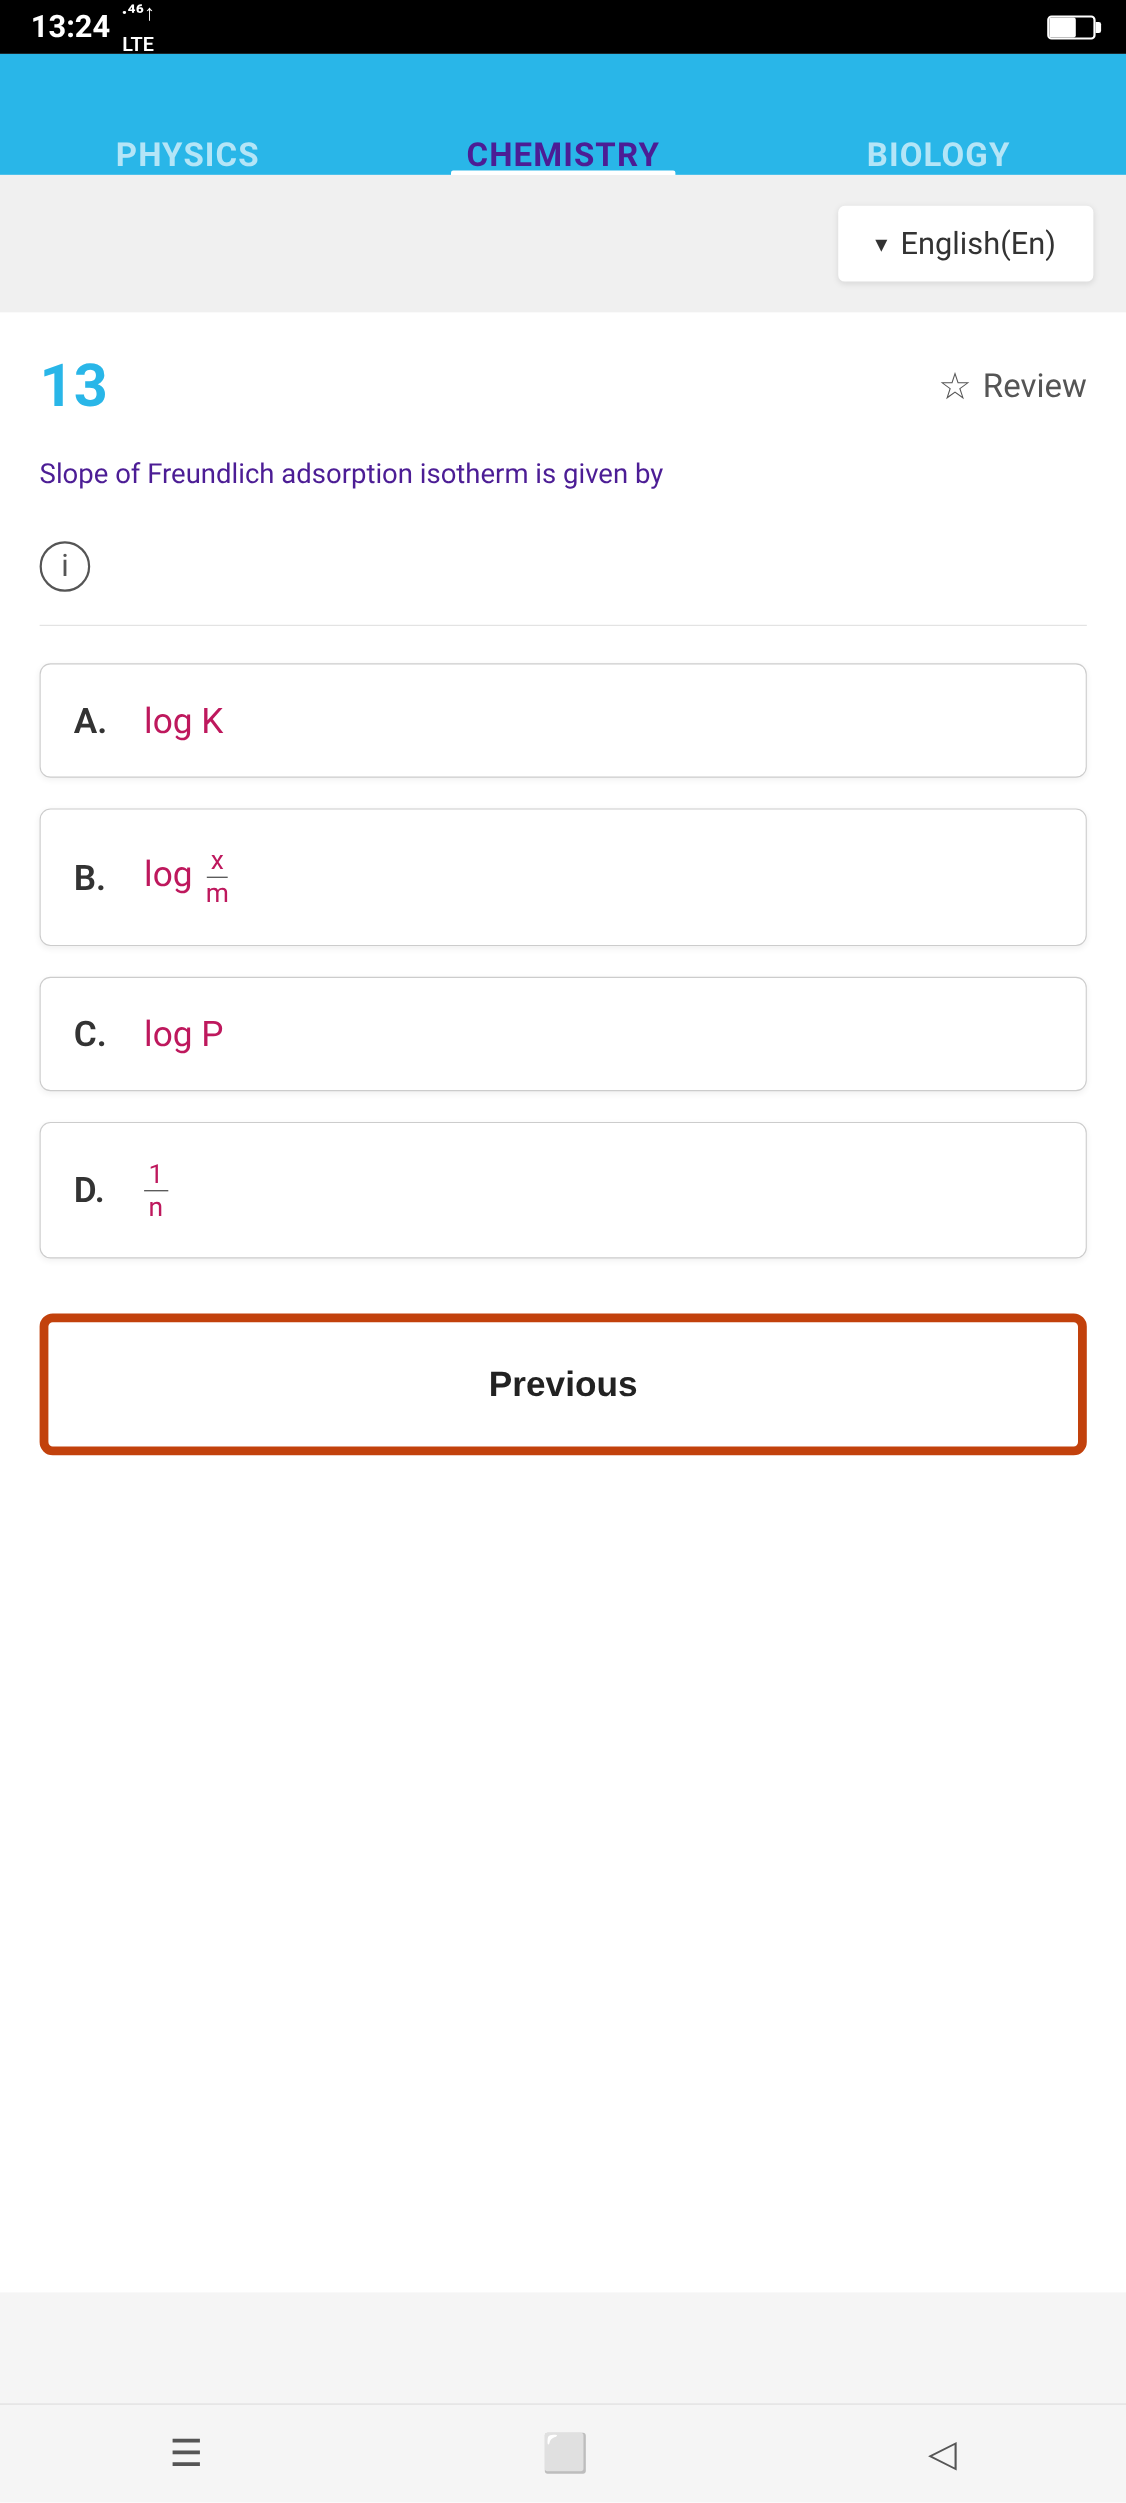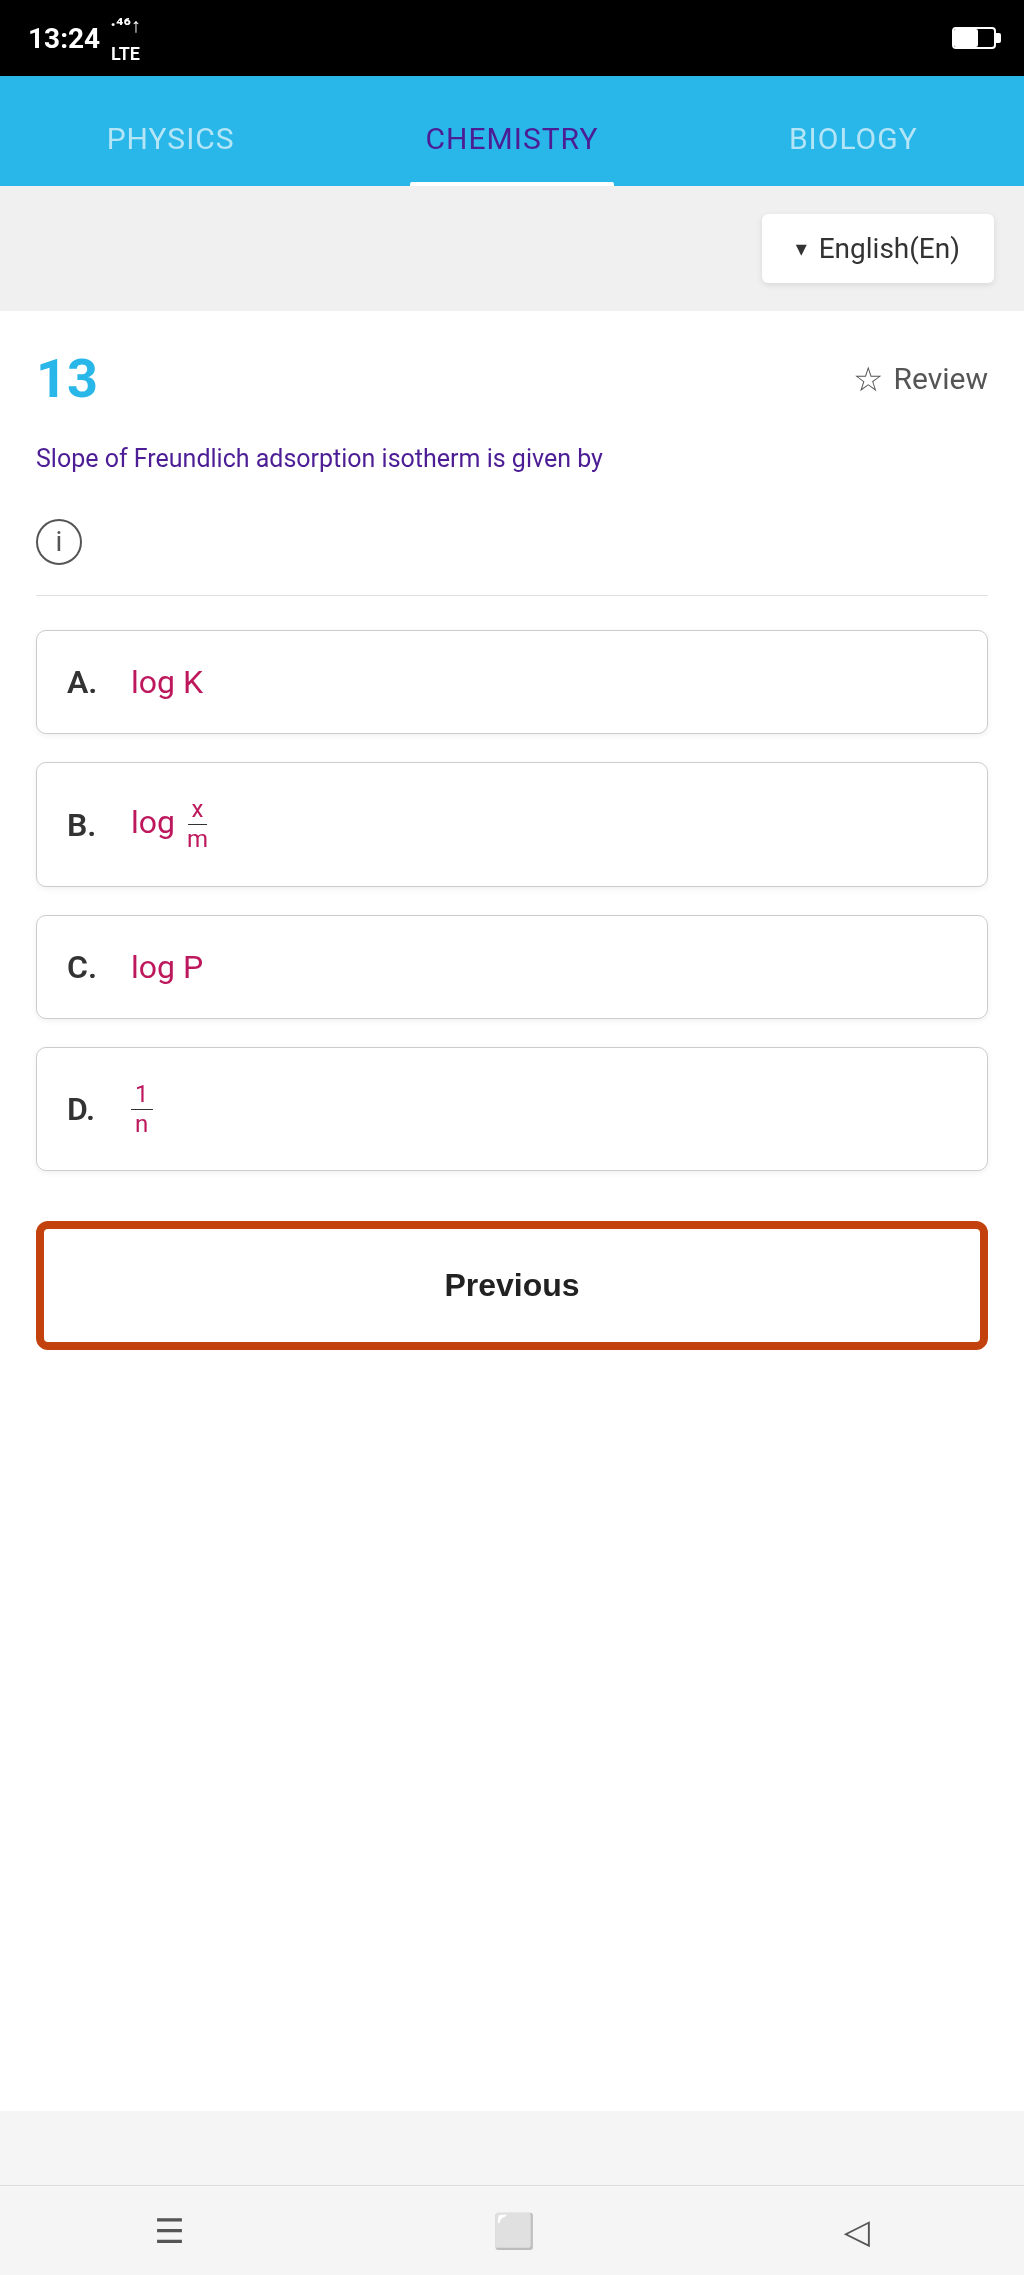--- a/index.html
+++ b/index.html
@@ -10,21 +10,21 @@
       min-height: 2275px;
       font-family: 'Roboto', Arial, sans-serif;
       background: #f5f5f5;
       position: relative;
       overflow-x: hidden;
     }
 
     
     .status-bar {
       background: #000;
-      height: 76px;
+      height: 49px;
       display: flex;
       align-items: center;
       justify-content: space-between;
       padding: 0 28px;
       color: #fff;
       font-size: 26px;
       font-weight: 600;
     }
     .status-left {
       display: flex;
@@ -62,23 +62,23 @@
     
     .tab-bar {
       background: #29b6e8;
       height: 110px;
       display: flex;
       align-items: flex-end;
     }
     .tab-item {
       flex: 1;
       text-align: center;
-      padding-bottom: 30px;
+      padding-bottom: 0;
       font-size: 30px;
-      font-weight: 400;
+      font-weight: 700;
       color: rgba(255,255,255,0.65);
       cursor: pointer;
       position: relative;
       letter-spacing: 1px;
       margin-top: 46px;
     }
     .tab-item.active {
       color: #4c1d95;
     }
     .tab-item.active::after {

